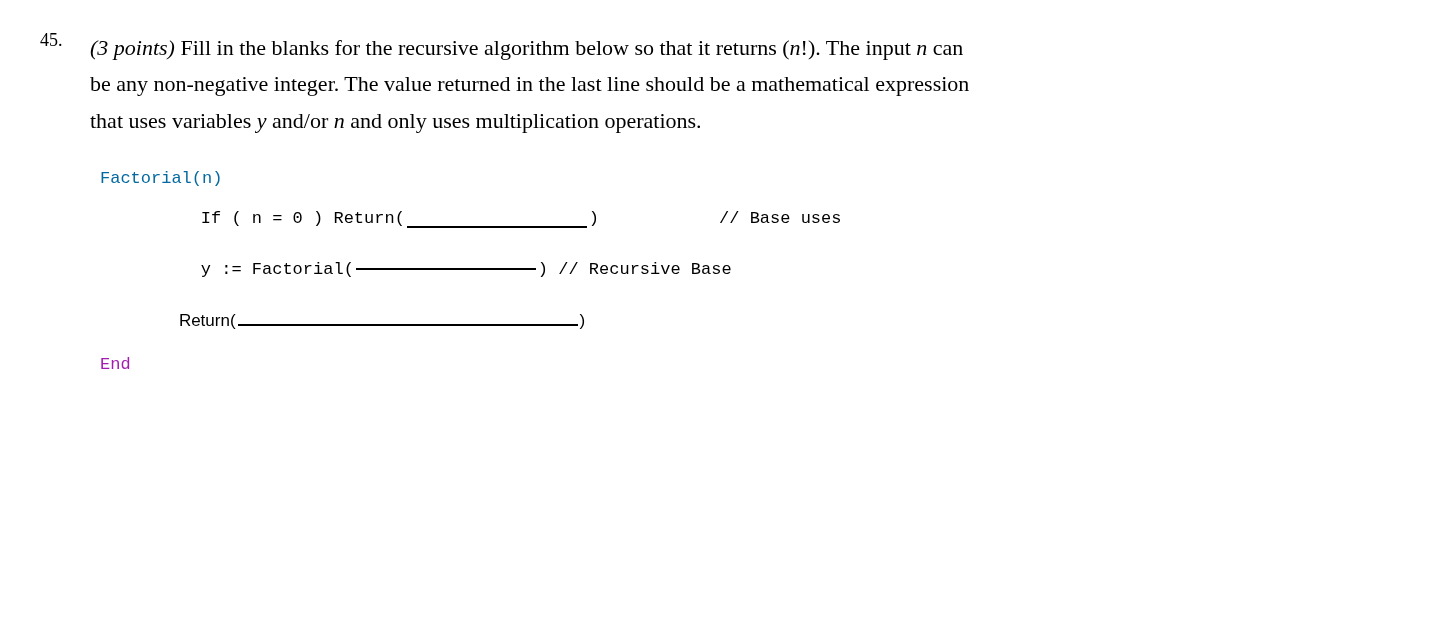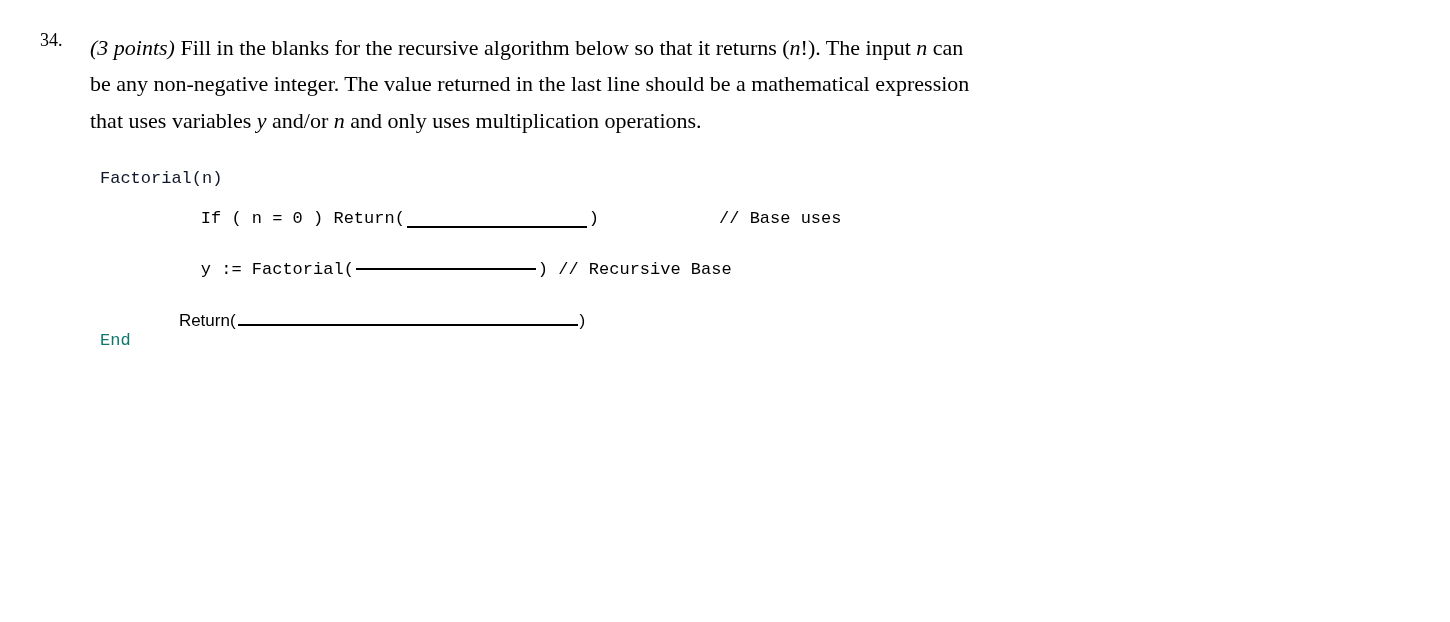--- a/index.html
+++ b/index.html
@@ -52,21 +52,21 @@
       color: #8B0000;
       margin-left: 60px;
       margin-top: 10px;
       display: flex;
       flex-direction: column;
       gap: 0;
     }
 
     .code-line {
       line-height: 1.4;
-      color: #0f172a;
+      color: #0369a1;
       white-space: pre;
       font-family: Liberation Mono, monospace;
     }
 
     .blank-line {
       display: inline-block;
       width: 180px;
       border-bottom: 2px solid #000000;
       vertical-align: bottom;
       margin: 0 2px;
@@ -88,38 +88,39 @@
       margin: 0 2px;
     }
 
     .if-comment {
       margin-left: 120px;
     }
 
     .end-line {
       font-family: "Courier New", Courier, monospace;
       font-size: 17px;
-      color: #0f766e;
+      color: #a21caf;
       margin-left: 60px;
+      margin-top: 24px;
     }
 
     .algo-section {
       margin-top: 18px;
       display: flex;
       flex-direction: column;
       gap: 32px;
     }
   </style>
 </head>
 <body>
 
 <div class="question-container">
 
   <div class="question-header">
-    <span class="question-number">34.</span>
+    <span class="question-number">45.</span>
     <div class="question-text">
       <em>(3 points)</em>
       Fill in the blanks for the recursive algorithm below so that it returns (<em>n</em>!). The input <em>n</em> can<br>
       be any non-negative integer. The value returned in the last line should be a mathematical expression<br>
       that uses variables <em>y</em> and/or <em>n</em> and only uses multiplication operations.
     </div>
   </div>
 
   <div class="code-block">
     <span class="code-line">Factorial(n)</span>

